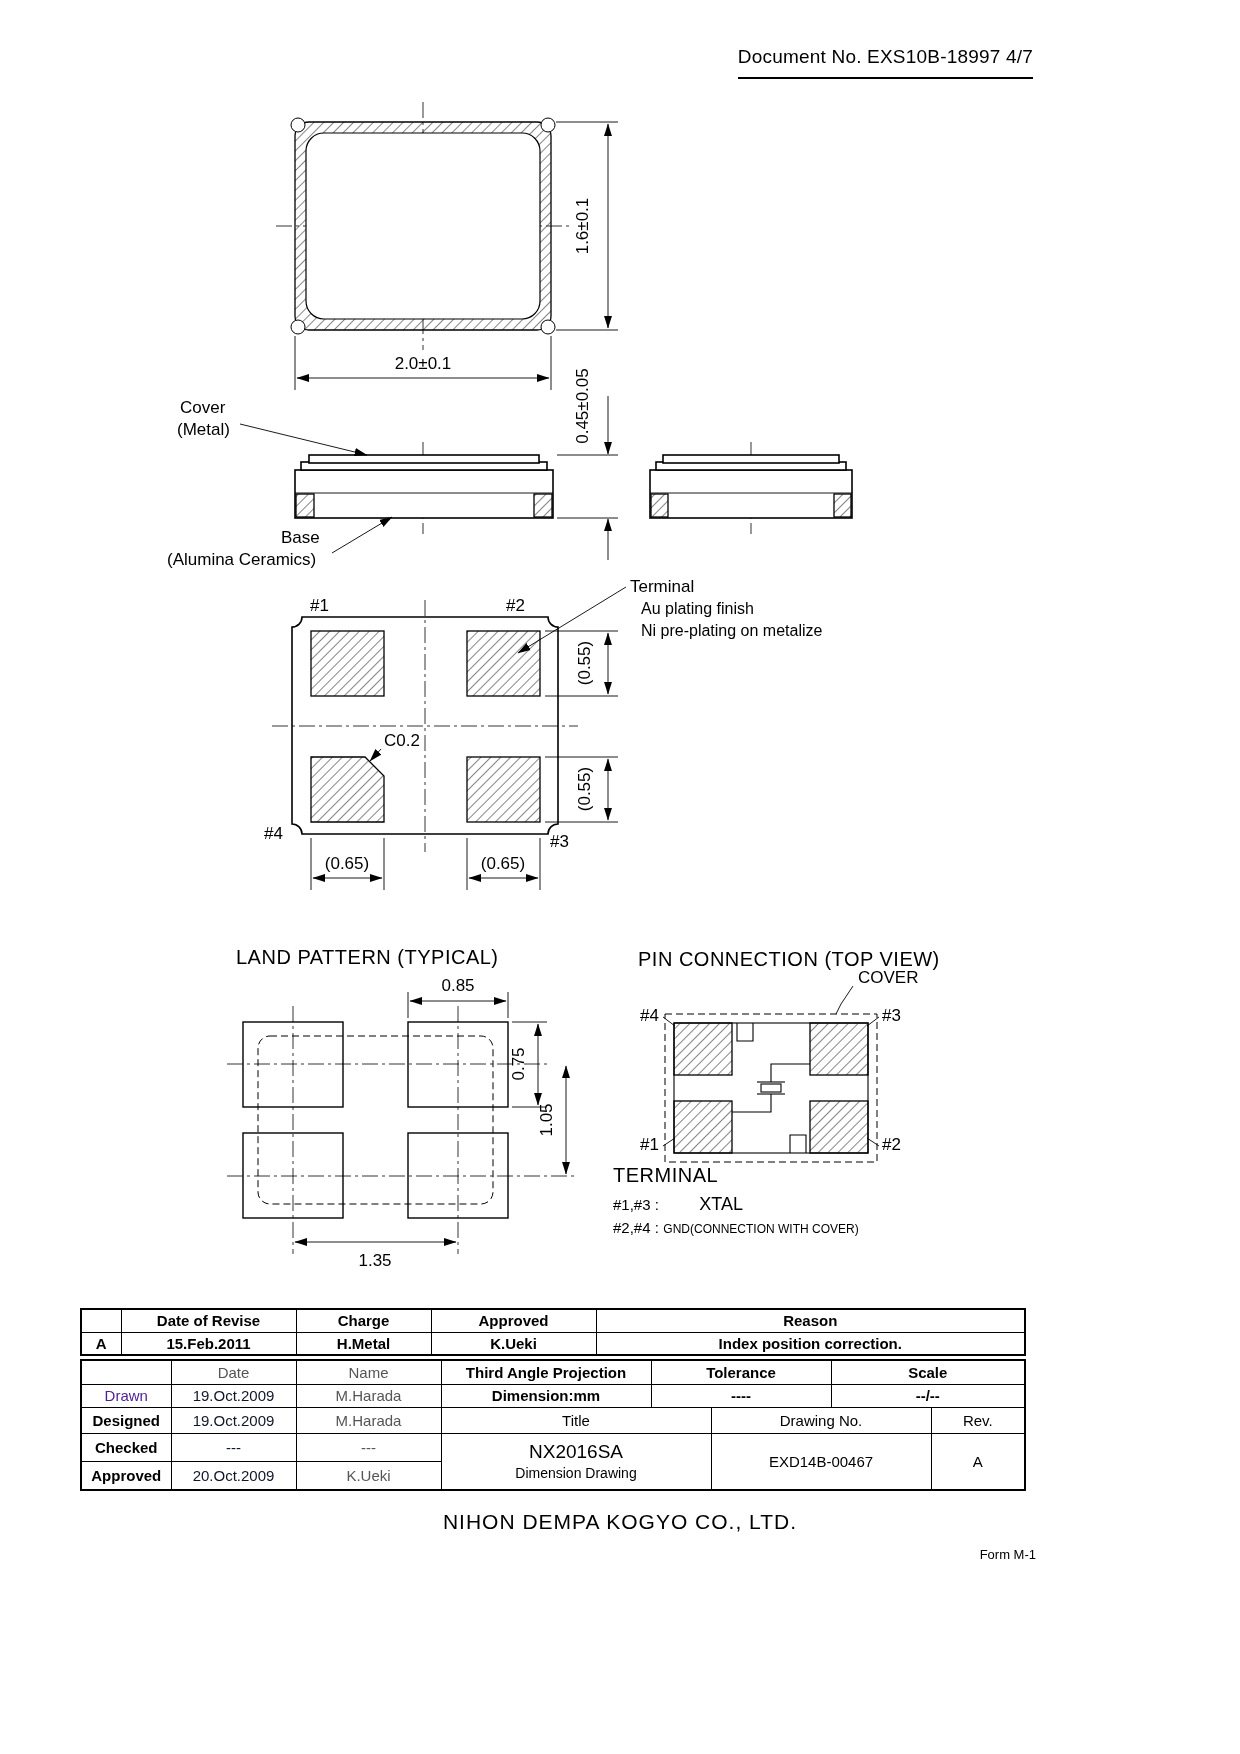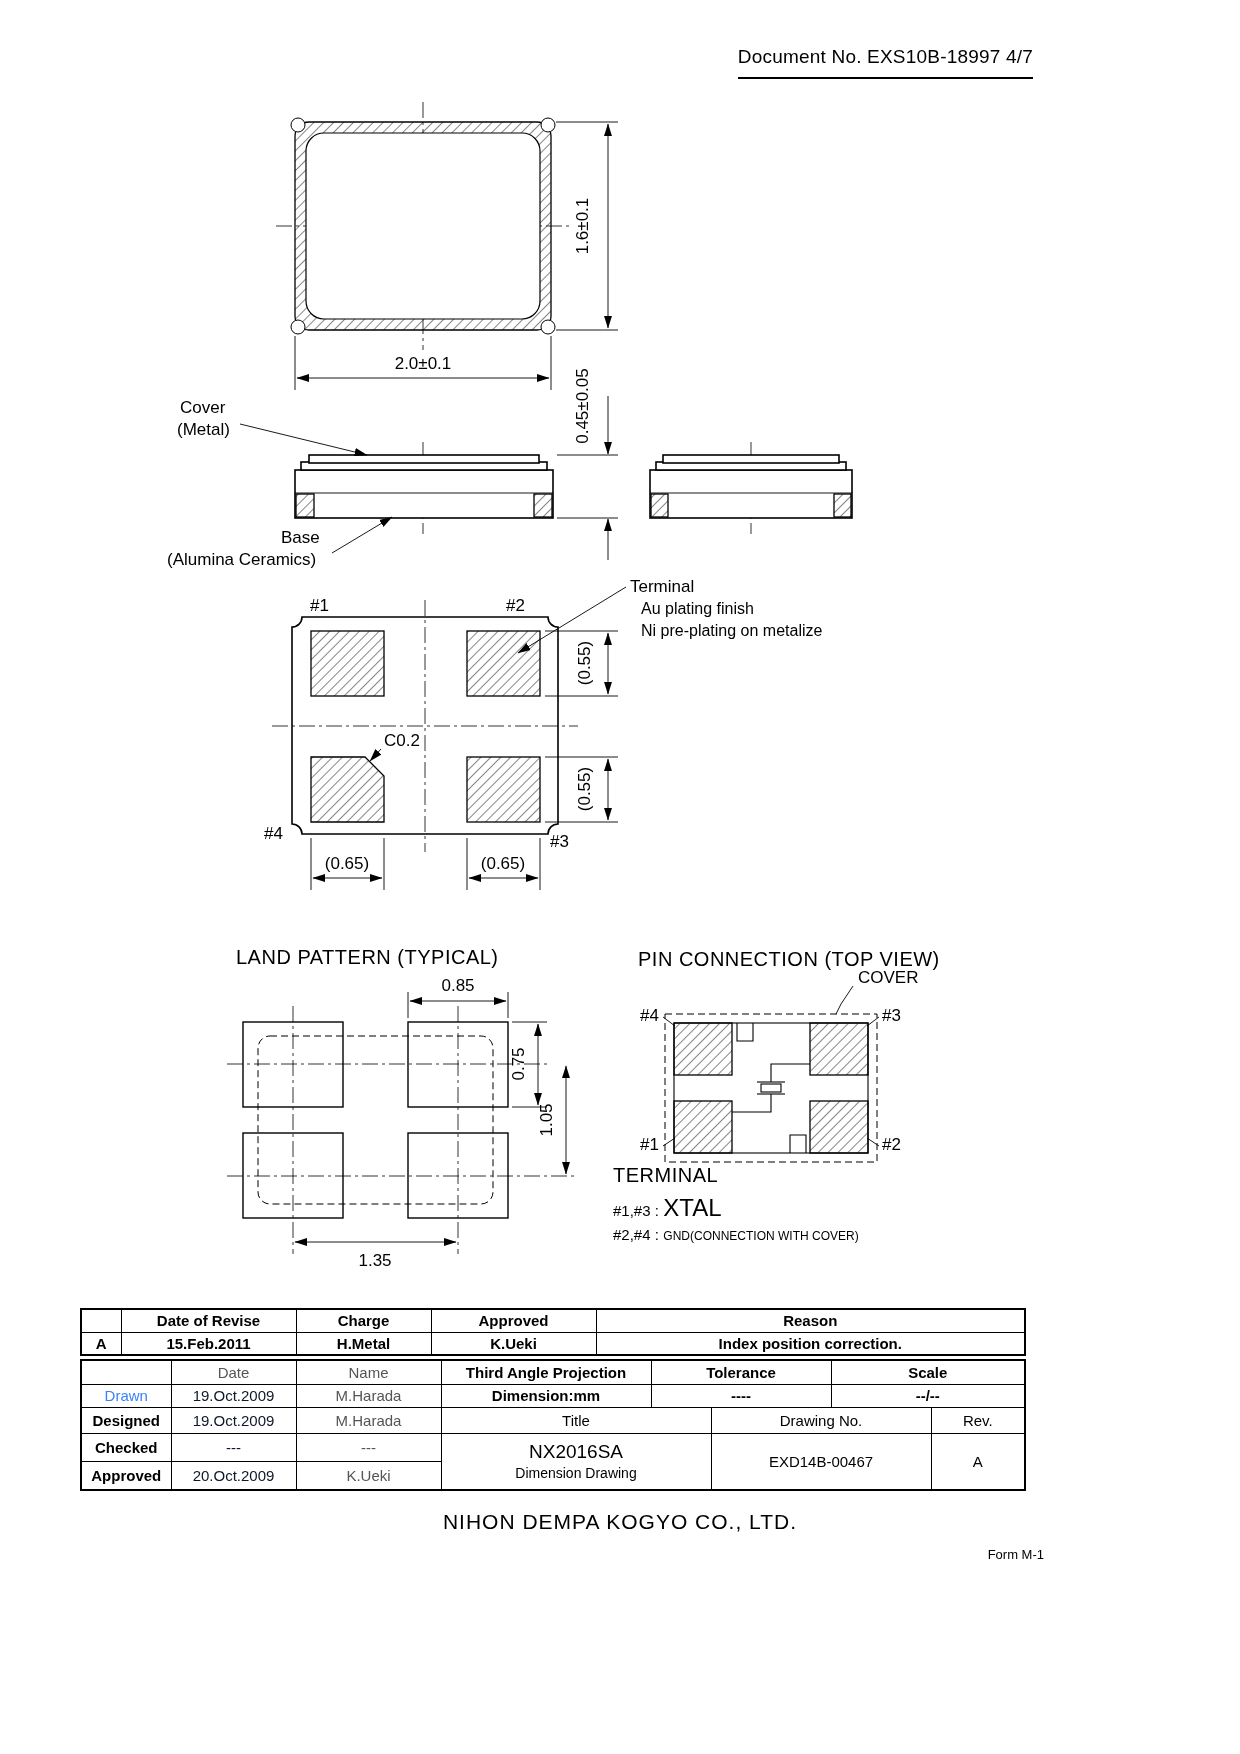--- a/index.html
+++ b/index.html
@@ -26,44 +26,44 @@
   .pad  { fill:#fff; stroke:#000; stroke-width:1.4; }
   .tl   { fill:none; stroke:#000; stroke-width:0.9; }
   .cl   { fill:none; stroke:#000; stroke-width:0.8; stroke-dasharray:16 4 3 4; }
   .dsh  { fill:none; stroke:#000; stroke-width:1; stroke-dasharray:7 4; }
   .hf   { fill:url(#hatch); stroke:#000; stroke-width:1.3; }
   .sec-title { position:absolute; font-size:20px; letter-spacing:0.5px; white-space:nowrap; }
   .terminal-legend { position:absolute; left:613px; top:1164px; white-space:nowrap; }
   .tl-title { font-size:20px; letter-spacing:0.5px; margin-bottom:7px; }
   .tl-row { margin-top:4px; }
   .tl-pins { font-size:15px; }
-  .tl-sig1 { font-size:24px; }
+  .tl-sig1 { font-size:18px;margin-left:36px; }
   .tl-sig2 { font-size:12px; }
   .tblock { position:absolute; left:80px; top:1308px; width:946px; }
   .tblock table { border-collapse:collapse; width:100%; table-layout:fixed; border:2px solid #000; }
   .tblock td {
     border:1px solid #000; font-size:15px; text-align:center; vertical-align:middle;
     padding:1px 4px; overflow:hidden; white-space:nowrap;
   }
   table.rev-table { margin-bottom:3px; }
   tr.h23 td { height:23px;margin-top:20px; } tr.h24 td { height:24px; } tr.h26 td { height:26px; }
   tr.h28 td { height:28px; } tr.h29 td { height:29px; }
   .b { font-weight:bold; font-size:15px; }
   .g12 { color:#0f172a; font-size:12.5px; font-weight:normal; }
   .g13 { color:#555; font-size:13px;  font-weight:normal; }
-  .g14 { color:#3b82f6; font-size:14px;  font-weight:normal; }
+  .g14 { color:#4c1d95; font-size:14px;  font-weight:normal; }
   .tal { text-align:left; padding-left:8px; }
   .lab { font-size:13.5px; text-align:left; padding-left:8px; vertical-align:middle; }
   .title-cell { vertical-align:middle; }
   .product { font-size:19px; text-align:center; }
   .doctype { font-size:14px; text-align:center; margin-top:2px; }
   .dno  { font-size:19px; text-align:center; }
   .revv { font-size:18px; text-align:center; }
   .footer-company { position:absolute; top:1510px; left:0; width:1240px; text-align:center; font-size:21px; letter-spacing:1px; }
-  .form-no { position:absolute; top:1547px; right:196px; font-size:13px;margin-left:12px; }
+  .form-no { position:absolute; top:1547px; right:204px; font-size:13px;margin-left:12px; }
 </style>
 </head>
 <body>
 
 <div class="doc-no">Document No. EXS10B-18997 4/7</div>
 
 <svg class="drw" width="1240" height="1300" viewBox="0 0 1240 1300">
   <defs>
     <pattern id="hatch" patternUnits="userSpaceOnUse" width="7" height="7" patternTransform="rotate(45)">
       <line x1="0" y1="0" x2="0" y2="7" stroke="#333" stroke-width="1.2"></line>

